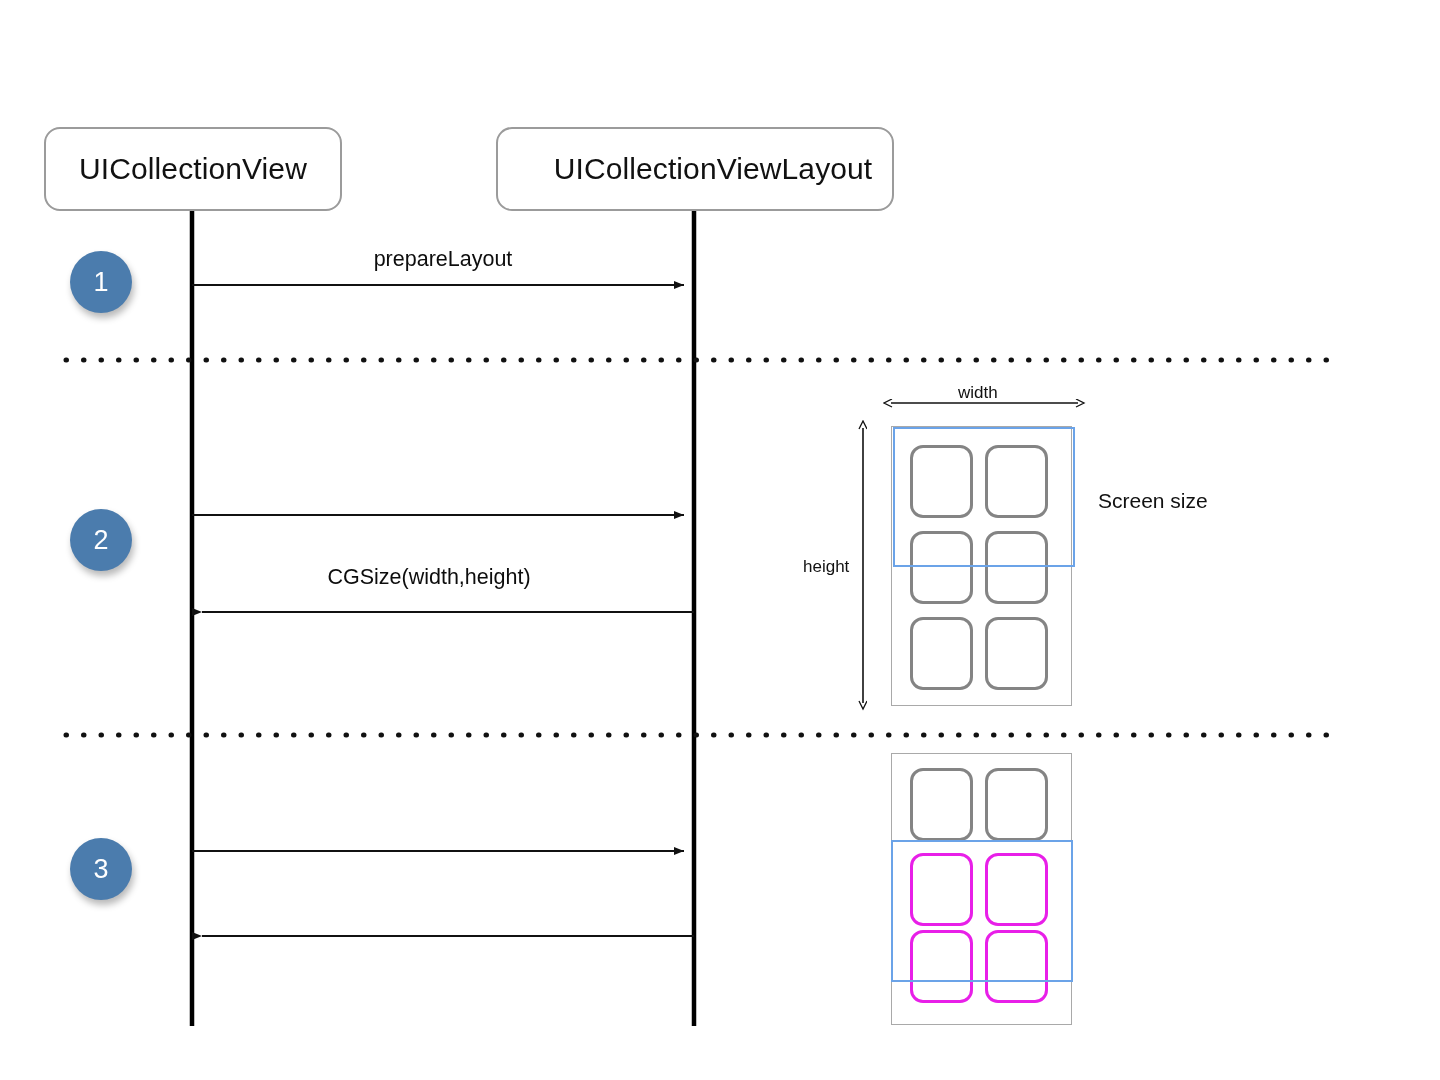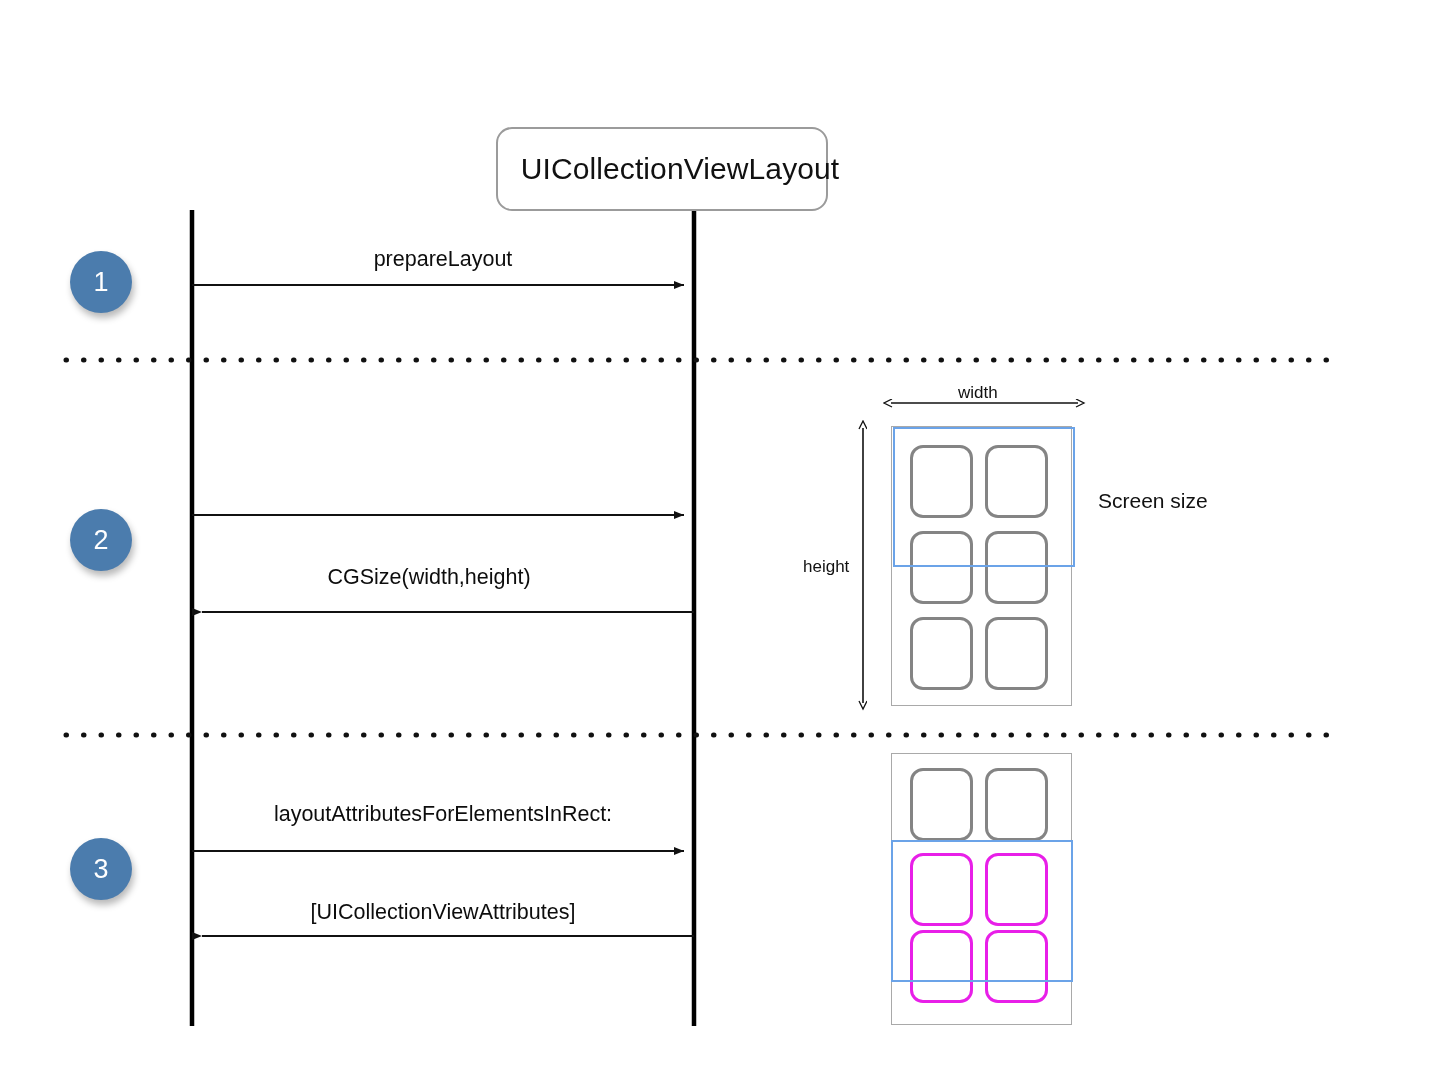--- a/index.html
+++ b/index.html
@@ -127,43 +127,44 @@
     <line x1="192" y1="515" x2="684" y2="515" stroke="#111111" stroke-width="2.2" marker-end="url(#arrow-right)"></line>
     <line x1="694" y1="612" x2="202" y2="612" stroke="#111111" stroke-width="2.2" marker-end="url(#arrow-left)"></line>
 
     <line x1="192" y1="851" x2="684" y2="851" stroke="#111111" stroke-width="2.2" marker-end="url(#arrow-right)"></line>
     <line x1="694" y1="936" x2="202" y2="936" stroke="#111111" stroke-width="2.2" marker-end="url(#arrow-left)"></line>
 
     <line x1="891" y1="403" x2="1078" y2="403" stroke="#111111" stroke-width="1.6" marker-start="url(#dim-start)" marker-end="url(#dim-end)"></line>
     <line x1="863" y1="428" x2="863" y2="703" stroke="#111111" stroke-width="1.6" marker-start="url(#dim-start)" marker-end="url(#dim-end)"></line>
   </svg>
 
+  <div class="lifeline-box" style="left:44px; top:127px; width:298px; height:84px;">
+    <span>UICollectionView</span>
+  </div>
 
-  <div class="lifeline-box" style="left:496px; top:127px; width:332px; height:84px;padding-left:36px;">
+  <div class="lifeline-box" style="left:496px; top:127px; width:398px; height:84px;padding-left:36px;">
     <span>UICollectionViewLayout</span>
   </div>
 
   <div class="step-badge" style="left:70px; top:251px;">
     <span>1</span>
   </div>
   <div class="step-badge" style="left:70px; top:509px;">
     <span>2</span>
   </div>
   <div class="step-badge" style="left:70px; top:838px;">
     <span>3</span>
   </div>
 
   <div class="msg-label" style="left:443px; top:247px;">prepareLayout</div>
 
 
   <div class="msg-label" style="left:429px; top:565px;">CGSize(width,height)</div>
 
-  <div class="msg-label" style="left:443px; top:802px;">layoutAttributesForElementsInRect:</div>
 
-  <div class="msg-label" style="left:443px; top:900px;">[UICollectionViewAttributes]</div>
 
   <div class="dim-label" style="left:958px; top:383px;">width</div>
 
   <div class="dim-label" style="left:803px; top:557px;">height</div>
 
   <div class="side-label" style="left:1098px; top:489px;">Screen size</div>
 
   <div class="grid-frame" style="left:891px; top:426px; width:181px; height:280px;">
     <div class="grid-cell" style="left:18px;  top:18px;  width:63px; height:73px;  border-color:#848484;"></div>
     <div class="grid-cell" style="left:93px;  top:18px;  width:63px; height:73px;  border-color:#848484;"></div>

